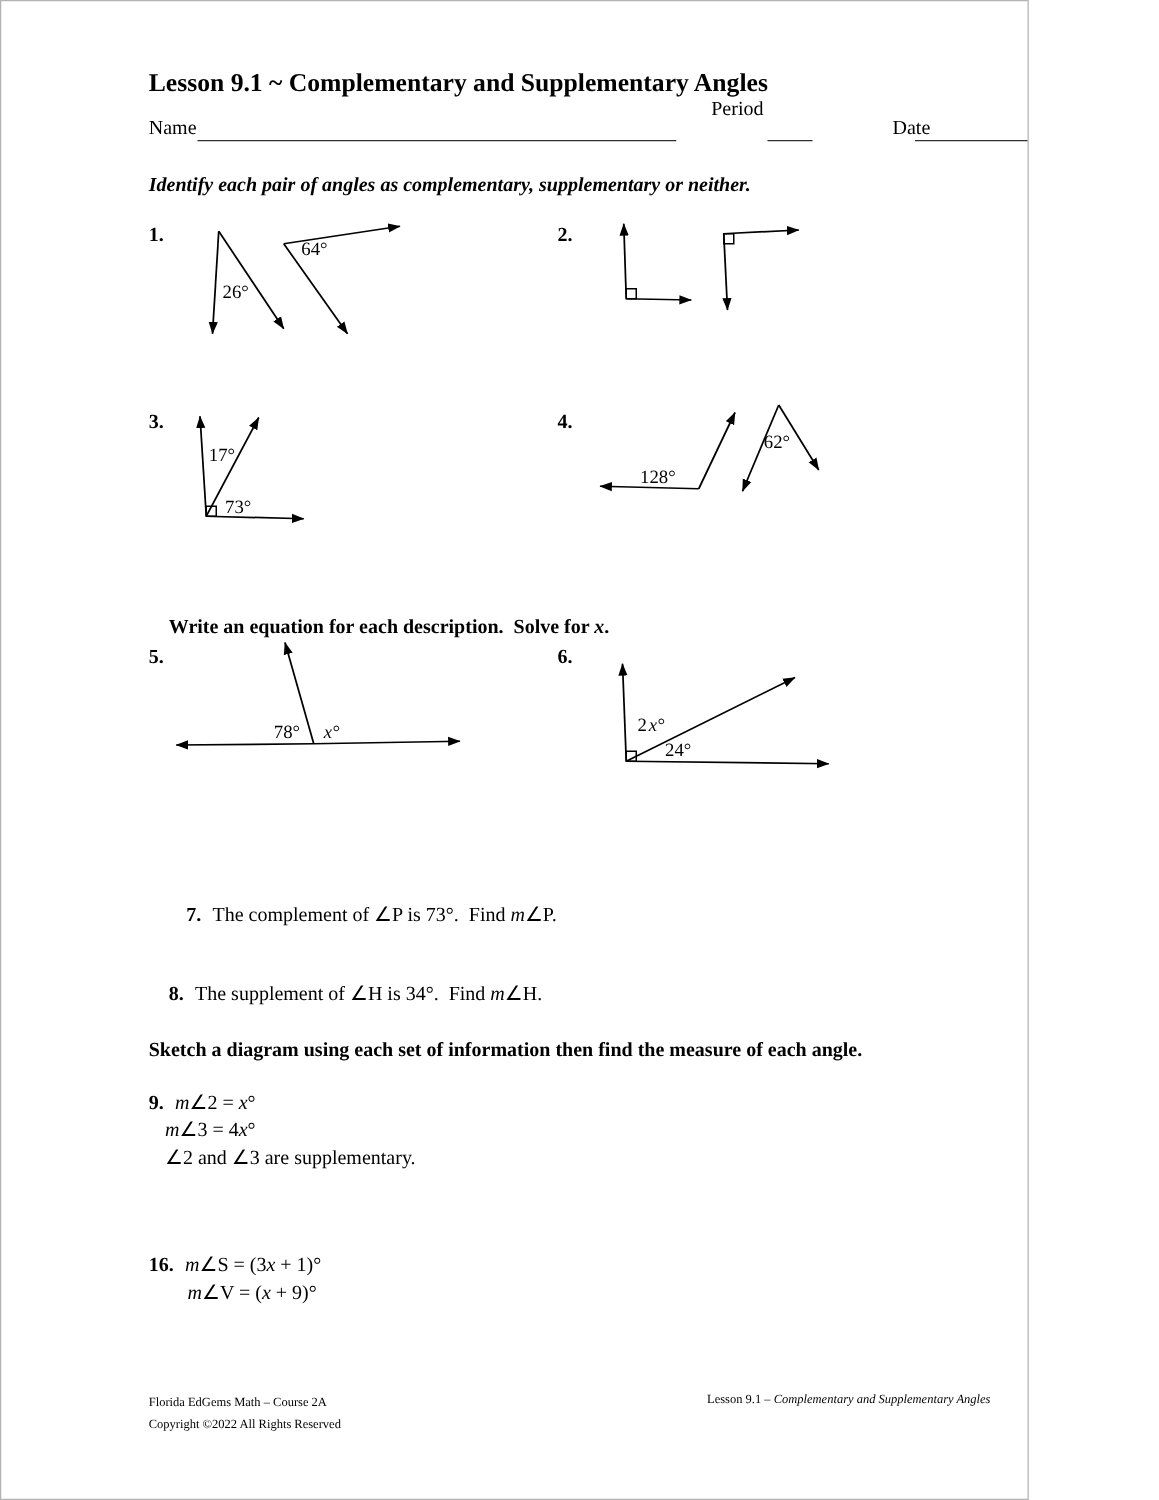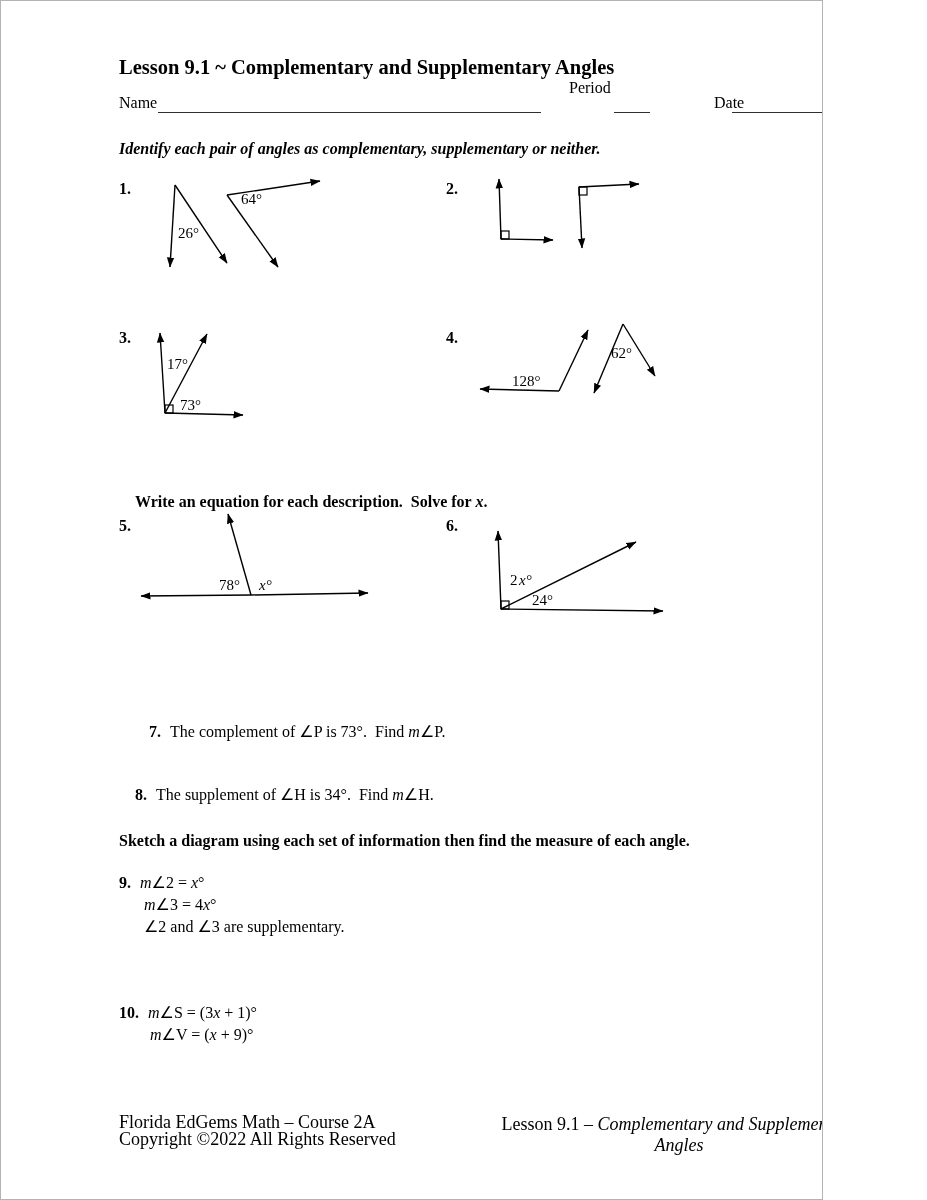--- a/index.html
+++ b/index.html
@@ -11,26 +11,26 @@
     border: 1px solid #b3b3b3;
     box-sizing: border-box;
     font-family: "Liberation Serif", serif;
     color: #000;
     overflow: hidden;
     padding-left: 32px;
   }
   .abs { position: absolute; }
   .title { font-size: 20.5px; font-weight: bold; }
   .fs17 { font-size: 16px; }
-  .fs13 { font-size: 18px; }
+  .fs13 { font-size: 10px; }
   .bold { font-weight: bold; }
   .it { font-style: italic; }
   .pre { white-space: pre-wrap; }
   .gap { margin-left: 9px; }
-  .indent25 { margin-left: 25px; font-family: Liberation Serif, serif; }
+  .indent25 { margin-left: 13px; font-family: Liberation Serif, serif; }
   .indent31 { margin-left: 31px; }
   .uline { border-bottom: 1.2px solid #2f2f2f; height: 1px; }
   svg text { font-size: 15px; fill: #000; font-family: "Liberation Serif", serif; }
   svg .ray { stroke: #000; stroke-width: 1.4; }
   svg .mark { fill: none; stroke: #000; stroke-width: 1.2; }
 </style>
 </head>
 <body>
 
 <svg width="0" height="0" style="position:absolute" aria-hidden="true">
@@ -146,21 +146,21 @@
 
   <div class="abs fs17 bold" style="left:118px; top:831px;">Sketch a diagram using each set of information then find the measure of each angle.</div>
 
   <div class="abs fs17" style="left:118px; top:871px; line-height:22px;">
     <div><span class="bold">9.</span><span class="gap"><span class="it">m</span><span>∠2 = </span><span class="it">x</span><span>°</span></span></div>
     <div class="indent25"><span class="it">m</span><span>∠3 = 4</span><span class="it">x</span><span>°</span></div>
     <div class="indent25"><span>∠2 and ∠3 are supplementary.</span></div>
   </div>
 
   <div class="abs fs17" style="left:118px; top:1001px; line-height:22px;">
-    <div><span class="bold">10.</span><span class="gap"><span class="it">m</span><span>∠S = (3</span><span class="it">x</span><span> + 1)°</span></span></div>
+    <div><span class="bold">16.</span><span class="gap"><span class="it">m</span><span>∠S = (3</span><span class="it">x</span><span> + 1)°</span></span></div>
     <div class="indent31"><span class="it">m</span><span>∠V = (</span><span class="it">x</span><span> + 9)°</span></div>
   </div>
 
   <div class="abs fs13" style="left:118px; top:1113px; line-height:17px;">
     <div>Florida EdGems Math – Course 2A</div>
     <div>Copyright ©2022 All Rights Reserved</div>
   </div>
   <div class="abs fs13" style="left:500px; top:1113px; width:356px; text-align:center;">
     <span>Lesson 9.1 – </span><span class="it">Complementary and Supplementary Angles</span>
   </div>

